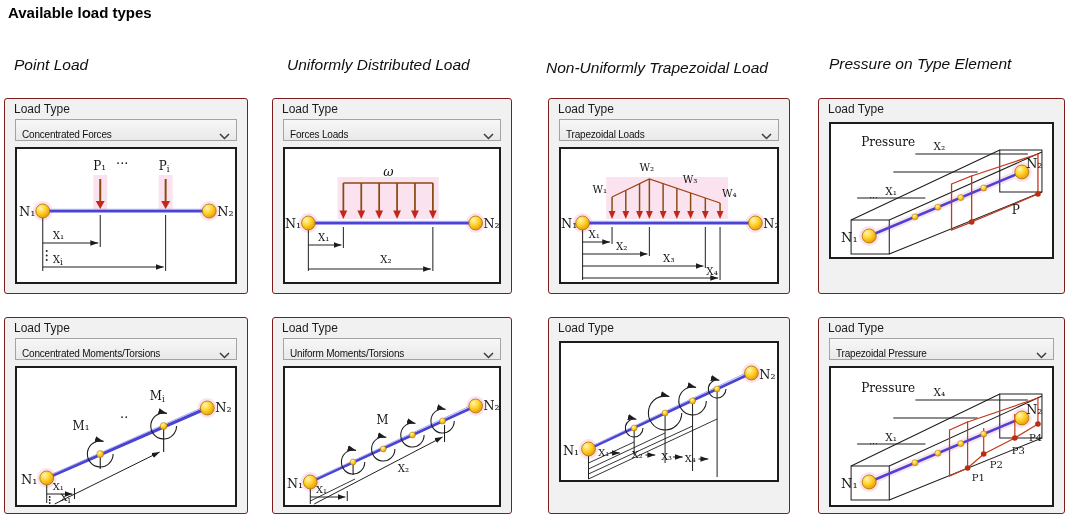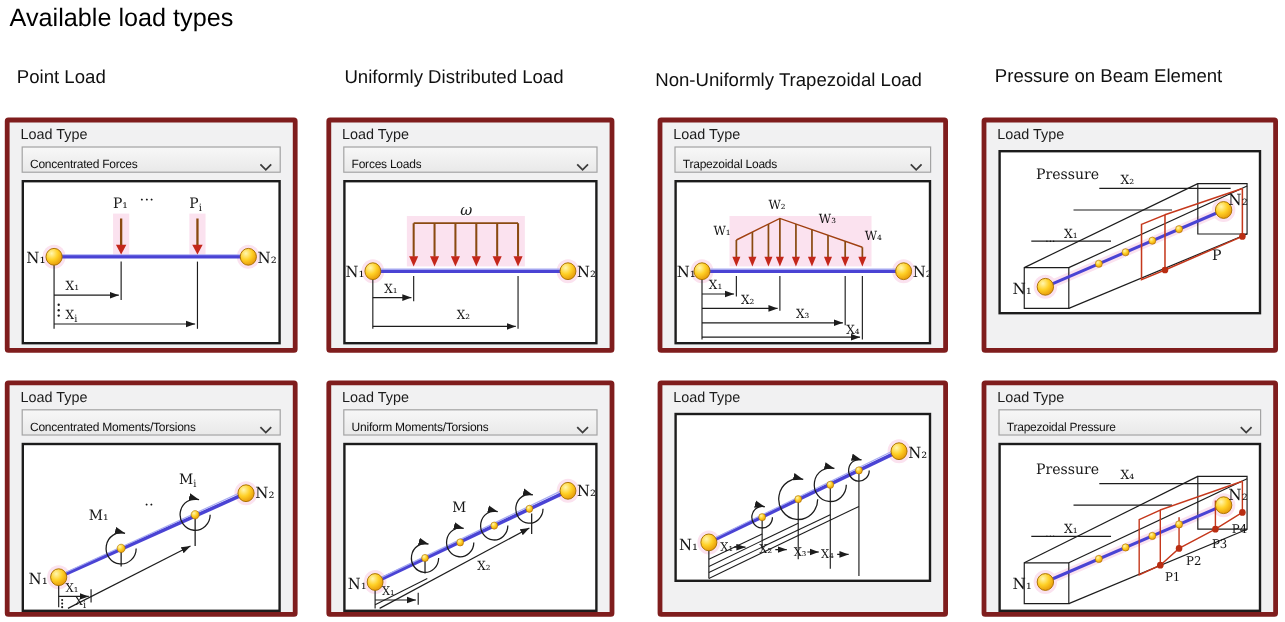--- a/index.html
+++ b/index.html
@@ -1,20 +1,20 @@
 <!DOCTYPE html>
 <html><head>
 <meta charset="utf-8">
 <style>
   *{margin:0;padding:0;box-sizing:border-box}
   html,body{width:1071px;height:518px;background:#ffffff;overflow:hidden;
     font-family:"Liberation Sans",sans-serif;position:relative}
-  .title{position:absolute;left:8px;top:4px;font-size:21px;font-weight:normal;color:#000}
-  .col-heading{position:absolute;font-size:15.5px;color:#101010;white-space:nowrap}
-  .panel{position:absolute;background:#f1f1f2;border:4px solid #7f1d1d;border-radius:3px}
+  .title{position:absolute;left:8px;top:4px;font-size:15px;font-weight:bold;color:#000}
+  .col-heading{position:absolute;font-style:italic;font-size:15.5px;color:#101010;white-space:nowrap}
+  .panel{position:absolute;background:#f1f1f2;border:1px solid #7f1d1d;border-radius:3px}
   .group-label{font-size:12px;color:#1c1c1c;margin:3px 0 3px 9px}
   .dropdown{height:22px;margin:0 10px;background:linear-gradient(#f7f7f7,#e9e9e9);
     border:1px solid #a3a3a3;display:flex;align-items:flex-end;justify-content:space-between;
     padding:0 6px;font-size:10px;color:#111;cursor:default;white-space:nowrap}
   .dd-text{overflow:hidden;text-overflow:ellipsis;letter-spacing:-0.2px}
   .chev{flex:0 0 auto;margin-left:4px}
   .diagram{margin:6px 10px 0;background:#fff;border:2px solid #1c1c1c}
   .d-r1{height:137px}.d-r2{height:141px}
   .diagram svg{display:block;width:100%;height:100%}
   svg text{font-family:"DejaVu Serif",serif;fill:#151515}
@@ -35,21 +35,21 @@
       <path d="M0,0.2 L8,3 L0,5.8 Z" fill="#1c1c1c"></path>
     </marker>
   </defs>
 </svg>
 
 <div class="title">Available load types</div>
 
 <div class="col-heading" style="left:14px;top:56px">Point Load</div>
 <div class="col-heading" style="left:287px;top:56px">Uniformly Distributed Load</div>
 <div class="col-heading" style="left:546px;top:59px">Non-Uniformly Trapezoidal Load</div>
-<div class="col-heading" style="left:829px;top:55px">Pressure on Beam Element</div>
+<div class="col-heading" style="left:829px;top:55px">Pressure on Type Element</div>
 
 <div class="panel" style="left:4px;top:98px;width:244px;height:196px">
   <div class="group-label">Load Type</div>
   <div class="dropdown">
     <span class="dd-text">Concentrated Forces</span>
     <svg class="chev" width="11" height="7" viewBox="0 0 11 7">
         <polyline points="1,1 5.5,5.5 10,1" fill="none" stroke="#3c3c3c" stroke-width="1.5"></polyline>
       </svg>
   </div>
   <div class="diagram d-r1">

